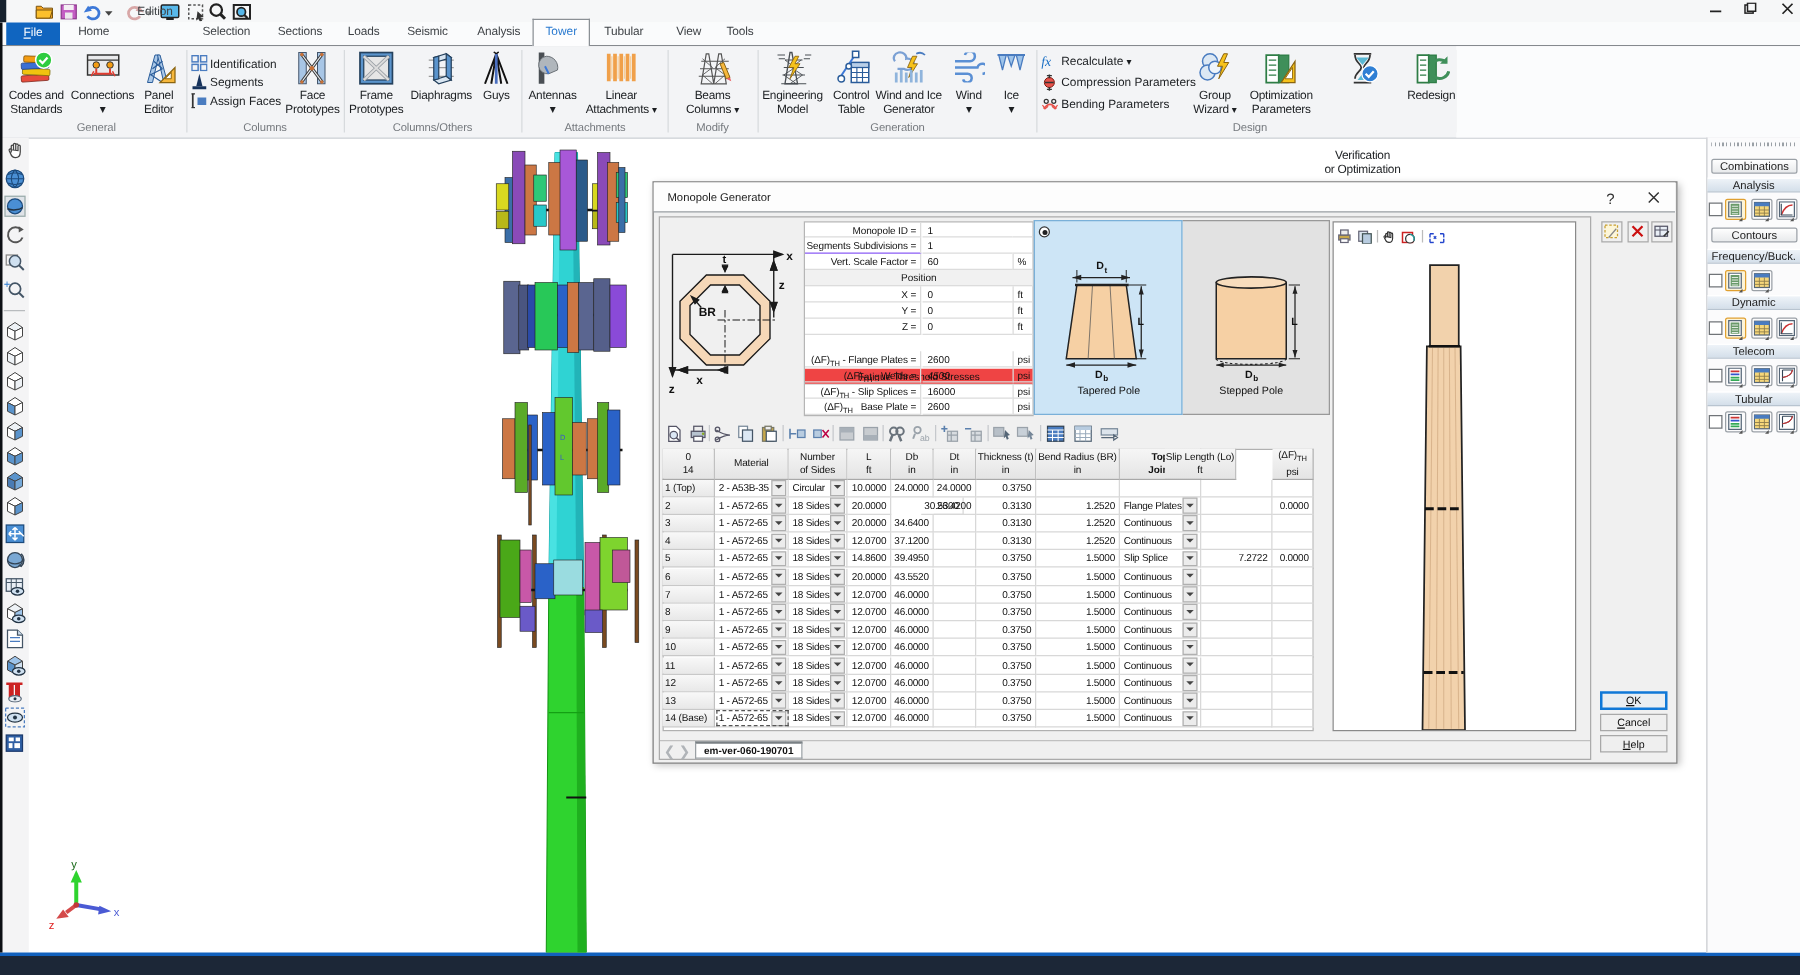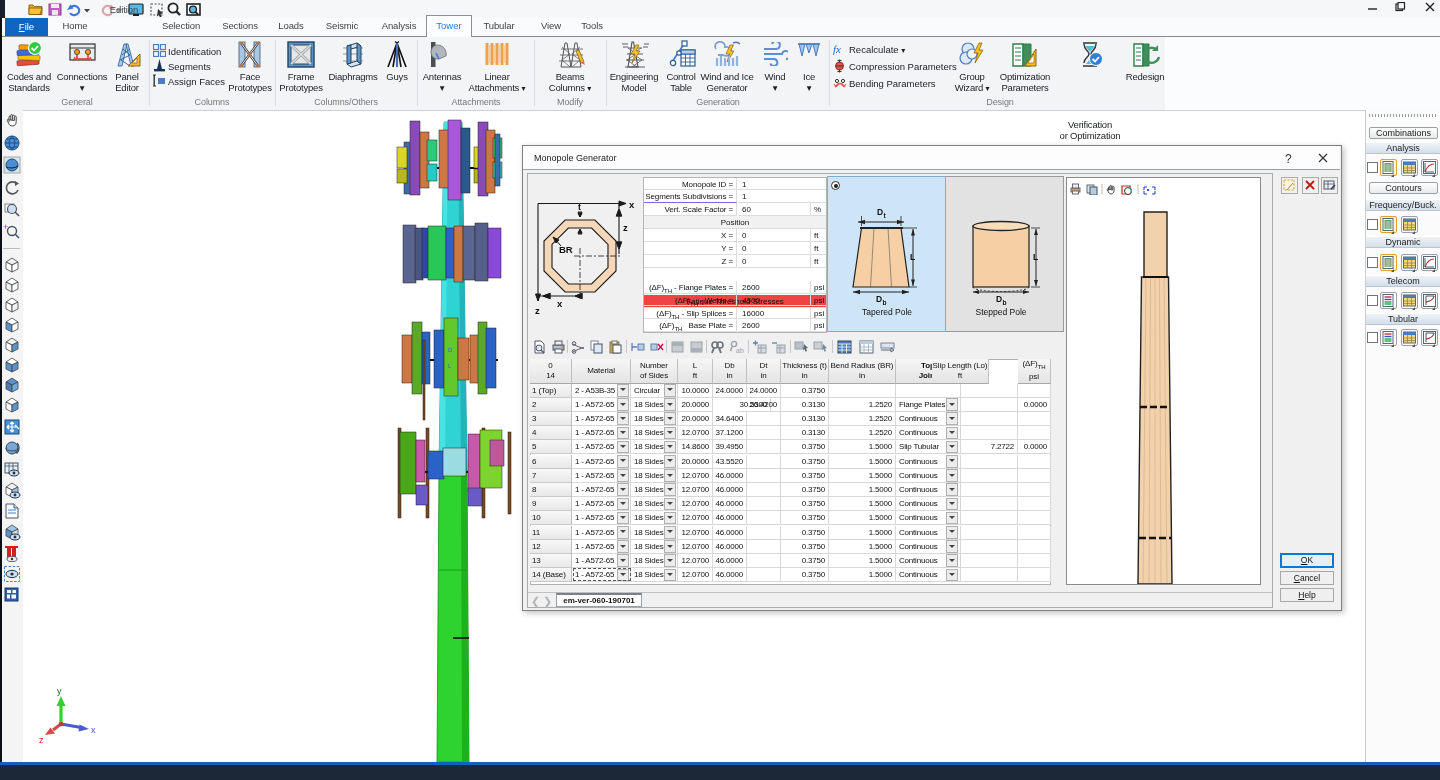--- a/index.html
+++ b/index.html
@@ -927,21 +927,21 @@
 <div class="abs" style="left:946px;top:426.6px;width:12px;height:12.7px;background:#ececec;border:1px solid #b0b0b0;"></div>
     <div class="abs" style="left:949px;top:429.0px;width:0;height:0;border-left:3px solid transparent;border-right:3px solid transparent;border-top:3.5px solid #444;margin-top:2px;"></div>
 <div class="abs" style="left:530px;top:440.3px;width:42px;height:14.2px;background:linear-gradient(#f8f8f8,#e8e8e8);border-right:1px solid #c0c0c0;border-bottom:1px solid #c8c8c8;font-size:8px;letter-spacing:-0.1px;line-height:14px;color:#111;padding-left:2px;white-space:nowrap;">5</div>
 <div class="abs" style="left:572px;top:440.3px;width:59px;height:14.2px;border-right:1px solid #d8d8d8;border-bottom:1px solid #d8d8d8;font-size:8px;letter-spacing:-0.2px;line-height:14px;color:#111;text-align:left;padding-left:3px;white-space:nowrap;overflow:hidden;">1 - A572-65</div>
 <div class="abs" style="left:631px;top:440.3px;width:47px;height:14.2px;border-right:1px solid #d8d8d8;border-bottom:1px solid #d8d8d8;font-size:8px;letter-spacing:-0.2px;line-height:14px;color:#111;text-align:left;padding-left:3px;white-space:nowrap;overflow:hidden;">18 Sides</div>
 <div class="abs" style="left:678px;top:440.3px;width:35px;height:14.2px;border-right:1px solid #d8d8d8;border-bottom:1px solid #d8d8d8;font-size:8px;letter-spacing:-0.2px;line-height:14px;color:#111;text-align:right;padding-right:3px;white-space:nowrap;overflow:hidden;">14.8600</div>
 <div class="abs" style="left:713px;top:440.3px;width:34px;height:14.2px;border-right:1px solid #d8d8d8;border-bottom:1px solid #d8d8d8;font-size:8px;letter-spacing:-0.2px;line-height:14px;color:#111;text-align:right;padding-right:3px;white-space:nowrap;overflow:hidden;">39.4950</div>
 <div class="abs" style="left:747px;top:440.3px;width:34px;height:14.2px;border-right:1px solid #d8d8d8;border-bottom:1px solid #d8d8d8;font-size:8px;letter-spacing:-0.2px;line-height:14px;color:#111;text-align:right;padding-right:3px;white-space:nowrap;overflow:hidden;"></div>
 <div class="abs" style="left:781px;top:440.3px;width:48px;height:14.2px;border-right:1px solid #d8d8d8;border-bottom:1px solid #d8d8d8;font-size:8px;letter-spacing:-0.2px;line-height:14px;color:#111;text-align:right;padding-right:3px;white-space:nowrap;overflow:hidden;">0.3750</div>
 <div class="abs" style="left:829px;top:440.3px;width:67px;height:14.2px;border-right:1px solid #d8d8d8;border-bottom:1px solid #d8d8d8;font-size:8px;letter-spacing:-0.2px;line-height:14px;color:#111;text-align:right;padding-right:3px;white-space:nowrap;overflow:hidden;">1.5000</div>
-<div class="abs" style="left:896px;top:440.3px;width:65px;height:14.2px;border-right:1px solid #d8d8d8;border-bottom:1px solid #d8d8d8;font-size:8px;letter-spacing:-0.2px;line-height:14px;color:#111;text-align:left;padding-left:3px;white-space:nowrap;overflow:hidden;">Slip Tubular</div>
+<div class="abs" style="left:896px;top:440.3px;width:65px;height:14.2px;border-right:1px solid #d8d8d8;border-bottom:1px solid #d8d8d8;font-size:8px;letter-spacing:-0.2px;line-height:14px;color:#111;text-align:left;padding-left:3px;white-space:nowrap;overflow:hidden;">Slip Splice</div>
 <div class="abs" style="left:961px;top:440.3px;width:57px;height:14.2px;border-right:1px solid #d8d8d8;border-bottom:1px solid #d8d8d8;font-size:8px;letter-spacing:-0.2px;line-height:14px;color:#111;text-align:right;padding-right:3px;white-space:nowrap;overflow:hidden;">7.2722</div>
 <div class="abs" style="left:1018px;top:440.3px;width:33px;height:14.2px;border-right:1px solid #d8d8d8;border-bottom:1px solid #d8d8d8;font-size:8px;letter-spacing:-0.2px;line-height:14px;color:#111;text-align:right;padding-right:3px;white-space:nowrap;overflow:hidden;">0.0000</div>
 <div class="abs" style="left:617px;top:440.8px;width:12px;height:12.7px;background:#ececec;border:1px solid #b0b0b0;"></div>
     <div class="abs" style="left:620px;top:443.2px;width:0;height:0;border-left:3px solid transparent;border-right:3px solid transparent;border-top:3.5px solid #444;margin-top:2px;"></div>
 <div class="abs" style="left:664px;top:440.8px;width:12px;height:12.7px;background:#ececec;border:1px solid #b0b0b0;"></div>
     <div class="abs" style="left:667px;top:443.2px;width:0;height:0;border-left:3px solid transparent;border-right:3px solid transparent;border-top:3.5px solid #444;margin-top:2px;"></div>
 <div class="abs" style="left:946px;top:440.8px;width:12px;height:12.7px;background:#ececec;border:1px solid #b0b0b0;"></div>
     <div class="abs" style="left:949px;top:443.2px;width:0;height:0;border-left:3px solid transparent;border-right:3px solid transparent;border-top:3.5px solid #444;margin-top:2px;"></div>
 <div class="abs" style="left:530px;top:454.5px;width:42px;height:14.2px;background:linear-gradient(#f8f8f8,#e8e8e8);border-right:1px solid #c0c0c0;border-bottom:1px solid #c8c8c8;font-size:8px;letter-spacing:-0.1px;line-height:14px;color:#111;padding-left:2px;white-space:nowrap;">6</div>
 <div class="abs" style="left:572px;top:454.5px;width:59px;height:14.2px;border-right:1px solid #d8d8d8;border-bottom:1px solid #d8d8d8;font-size:8px;letter-spacing:-0.2px;line-height:14px;color:#111;text-align:left;padding-left:3px;white-space:nowrap;overflow:hidden;">1 - A572-65</div>

